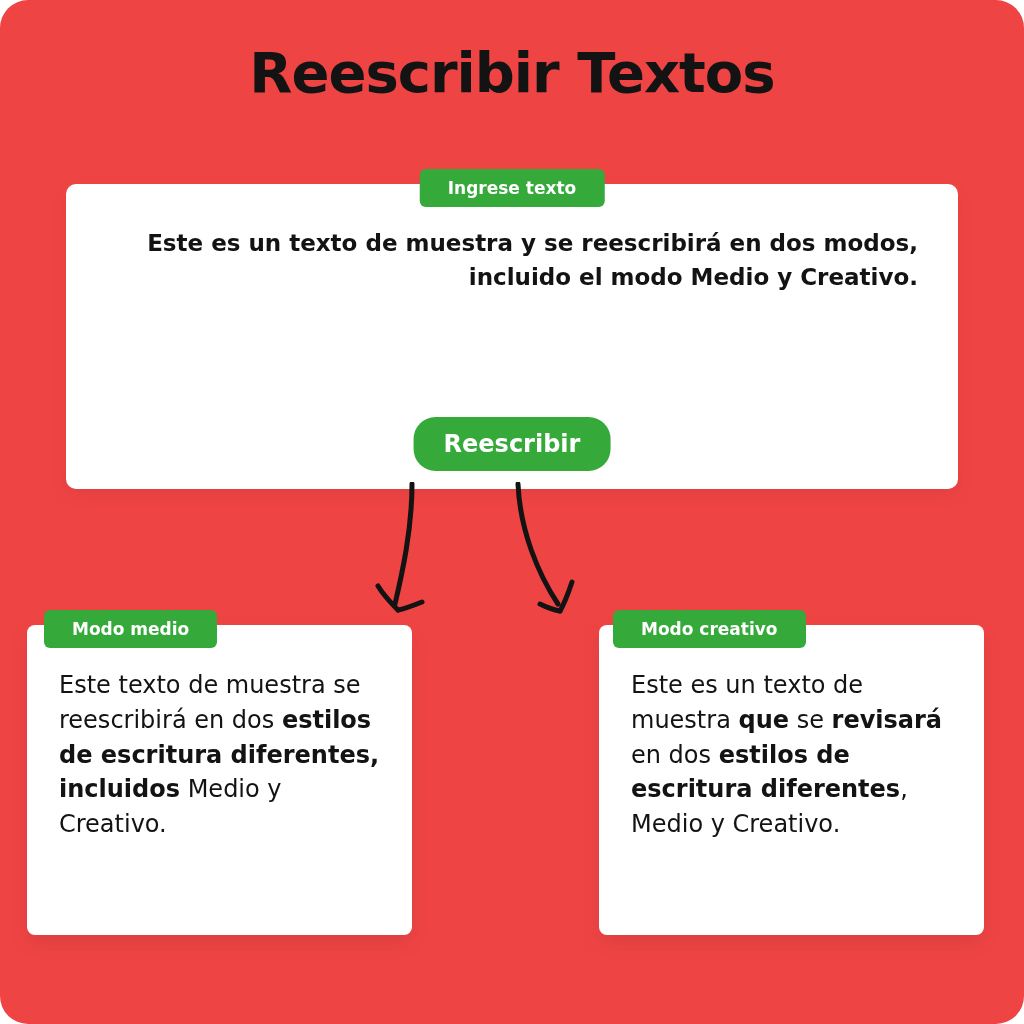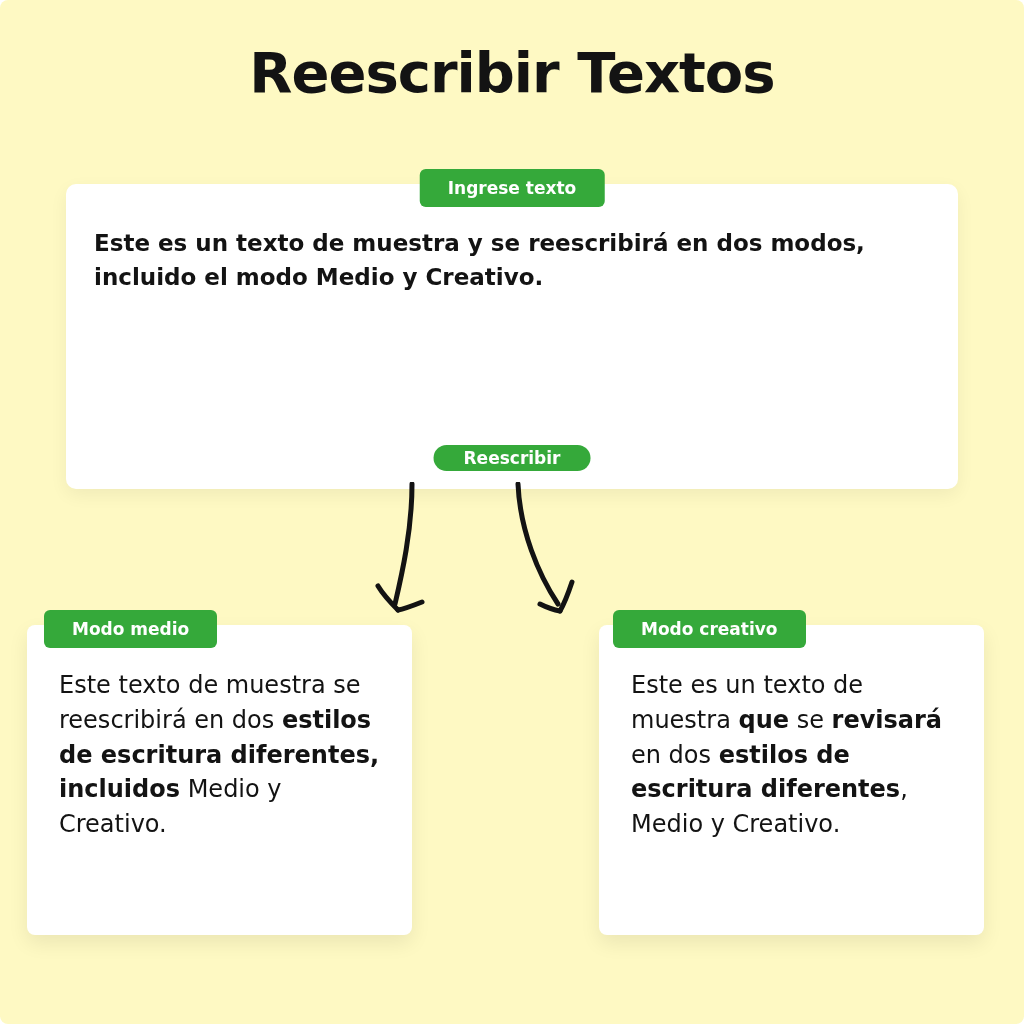--- a/index.html
+++ b/index.html
@@ -10,22 +10,22 @@
     width: 1024px;
     height: 1024px;
     background: #ffffff;
     font-family: "Liberation Sans", sans-serif;
     overflow: hidden;
   }
   .canvas {
     position: relative;
     width: 1024px;
     height: 1024px;
-    background: #fef9c3;
-    border-radius: 8px;
+    background: #ef4444;
+    border-radius: 28px;
     box-sizing: border-box;
     overflow: hidden;
   }
   .page-title {
     position: absolute;
     top: 40px;
     left: 0;
     width: 1024px;
     text-align: center;
     font-size: 56px;
@@ -65,32 +65,33 @@
   .input-text {
     position: absolute;
     left: 28px;
     top: 42px;
     right: 40px;
     font-size: 23px;
     font-weight: 700;
     line-height: 1.48;
     color: #131313;
     font-family: "DejaVu Sans", sans-serif;
+    text-align: right;
   }
   .rewrite-button {
     position: absolute;
     left: 50%;
     transform: translateX(-50%);
     bottom: 18px;
     background: #35a93a;
     color: #ffffff;
     border: none;
     border-radius: 22px;
-    padding: 3px 30px;
-    font-size: 17px;
+    padding: 13px 30px;
+    font-size: 24px;
     font-weight: 700;
     cursor: pointer;
     font-family: "DejaVu Sans", sans-serif;
   }
 
   
   .arrows {
     position: absolute;
     left: 340px;
     top: 482px;

